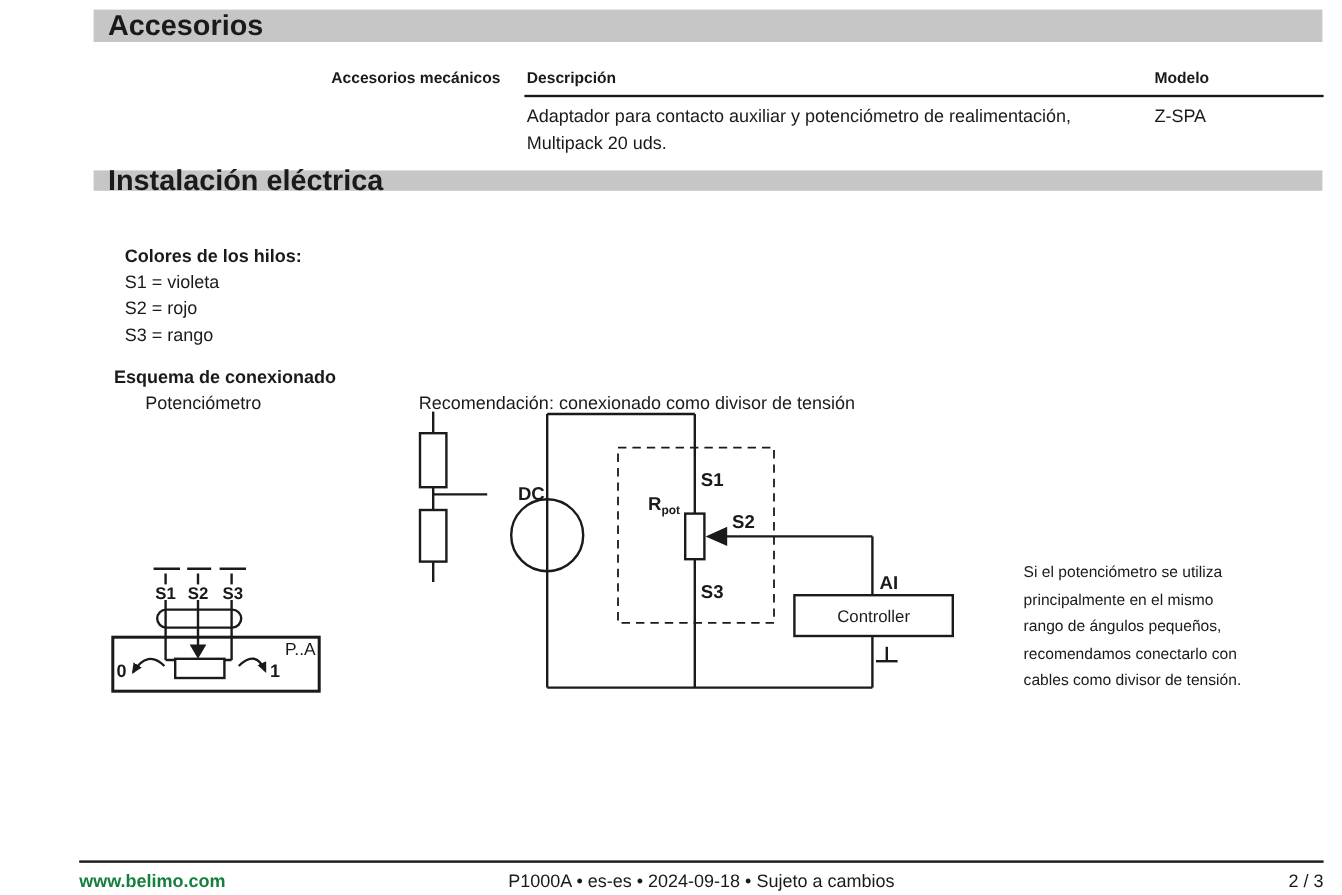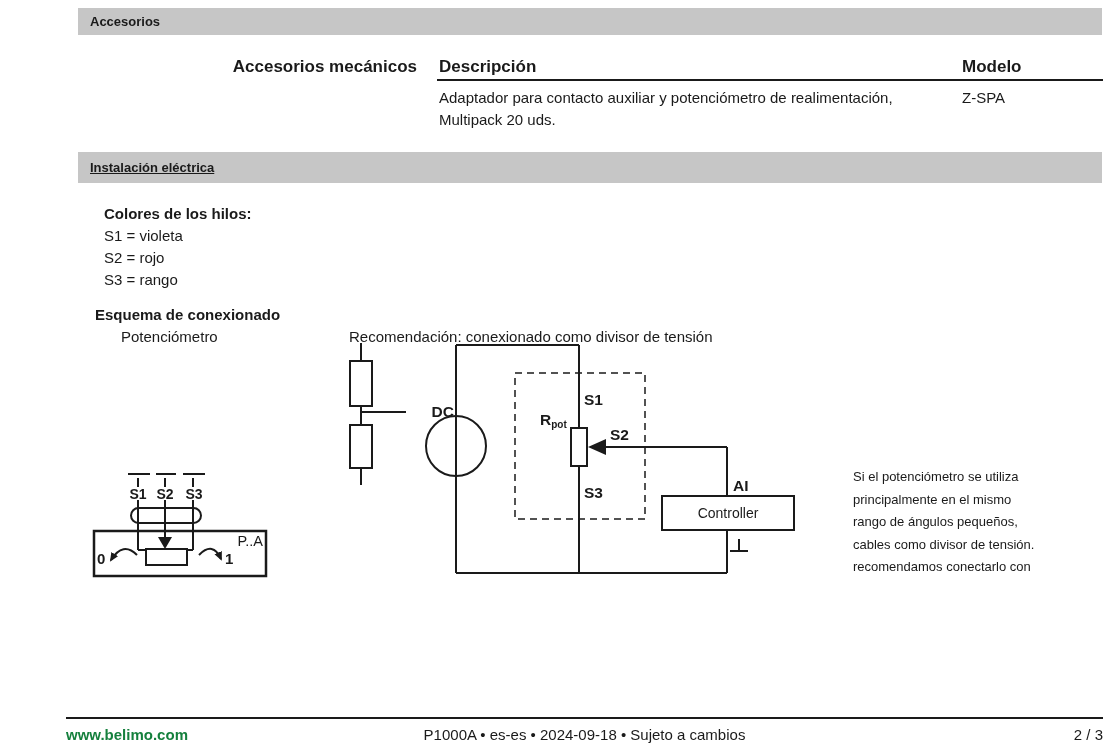--- a/index.html
+++ b/index.html
@@ -1,25 +1,25 @@
 <!DOCTYPE html>
 <html><head>
 <meta charset="utf-8">
 <style>
   html,body{margin:0;padding:0;background:#fff;}
   .page{position:relative;width:1118px;height:746px;background:#fff;overflow:hidden;
         font-family:"Liberation Sans",sans-serif;color:#1a1a1a;}
   .abs{position:absolute;}
-  .bar{left:78px;width:1024px;background:#c6c6c6;font-weight:bold;font-size:13px;
+  .bar{left:78px;width:1024px;background:#c6c6c6;font-weight:bold;font-size:24px;
        box-sizing:border-box;padding-left:12px;display:flex;align-items:center;}
   .bar1{top:8px;height:27px;}
-  .bar2{top:152px;height:31px;text-decoration:underline;}
+  .bar2{top:142px;height:17px;}
   .b{font-weight:bold;}
   .t{font-size:15px;line-height:22px;}
-  .hdr{font-size:17px;font-weight:bold;}
+  .hdr{font-size:13px;font-weight:bold;}
   .rule{background:#1a1a1a;height:2px;}
   .right{text-align:right;}
   .center{text-align:center;}
   .note div{font-size:13px;line-height:22.5px;white-space:nowrap;}
   .orange{color:#15803d;font-weight:bold;text-decoration:none;}
   svg text{font-family:"Liberation Sans",sans-serif;fill:#1a1a1a;}
   .dlabel{font-size:15.5px;font-weight:bold;}
   .dsub{font-size:10px;font-weight:bold;}
   .dplain{font-size:14px;}
 </style>
@@ -125,22 +125,22 @@
     <text x="106" y="59" text-anchor="middle" style="font-size:14px;font-weight:bold;">S3</text>
     <text x="175" y="106" text-anchor="end" style="font-size:14.5px;">P..A</text>
     <text x="9" y="124" style="font-size:15px;font-weight:bold;">0</text>
     <text x="137" y="124" style="font-size:15px;font-weight:bold;">1</text>
   </svg>
 
   <div class="abs note" style="left:853px;top:466px;">
     <div>Si el potenciómetro se utiliza</div>
     <div>principalmente en el mismo</div>
     <div>rango de ángulos pequeños,</div>
+    <div>recomendamos conectarlo con</div>
     <div>cables como divisor de tensión.</div>
-    <div>recomendamos conectarlo con</div>
   </div>
 
   <div class="abs rule" style="left:66px;top:717px;width:1037px;"></div>
   <div class="abs t center" style="left:66px;top:724px;width:1037px;">P1000A • es-es • 2024-09-18 • Sujeto a cambios</div>
   <a href="#" class="abs t orange" style="left:66px;top:724px;">www.belimo.com</a>
   <div class="abs t right" style="left:1003px;top:724px;width:100px;">2 / 3</div>
 
 </div>
 
 </body></html>

